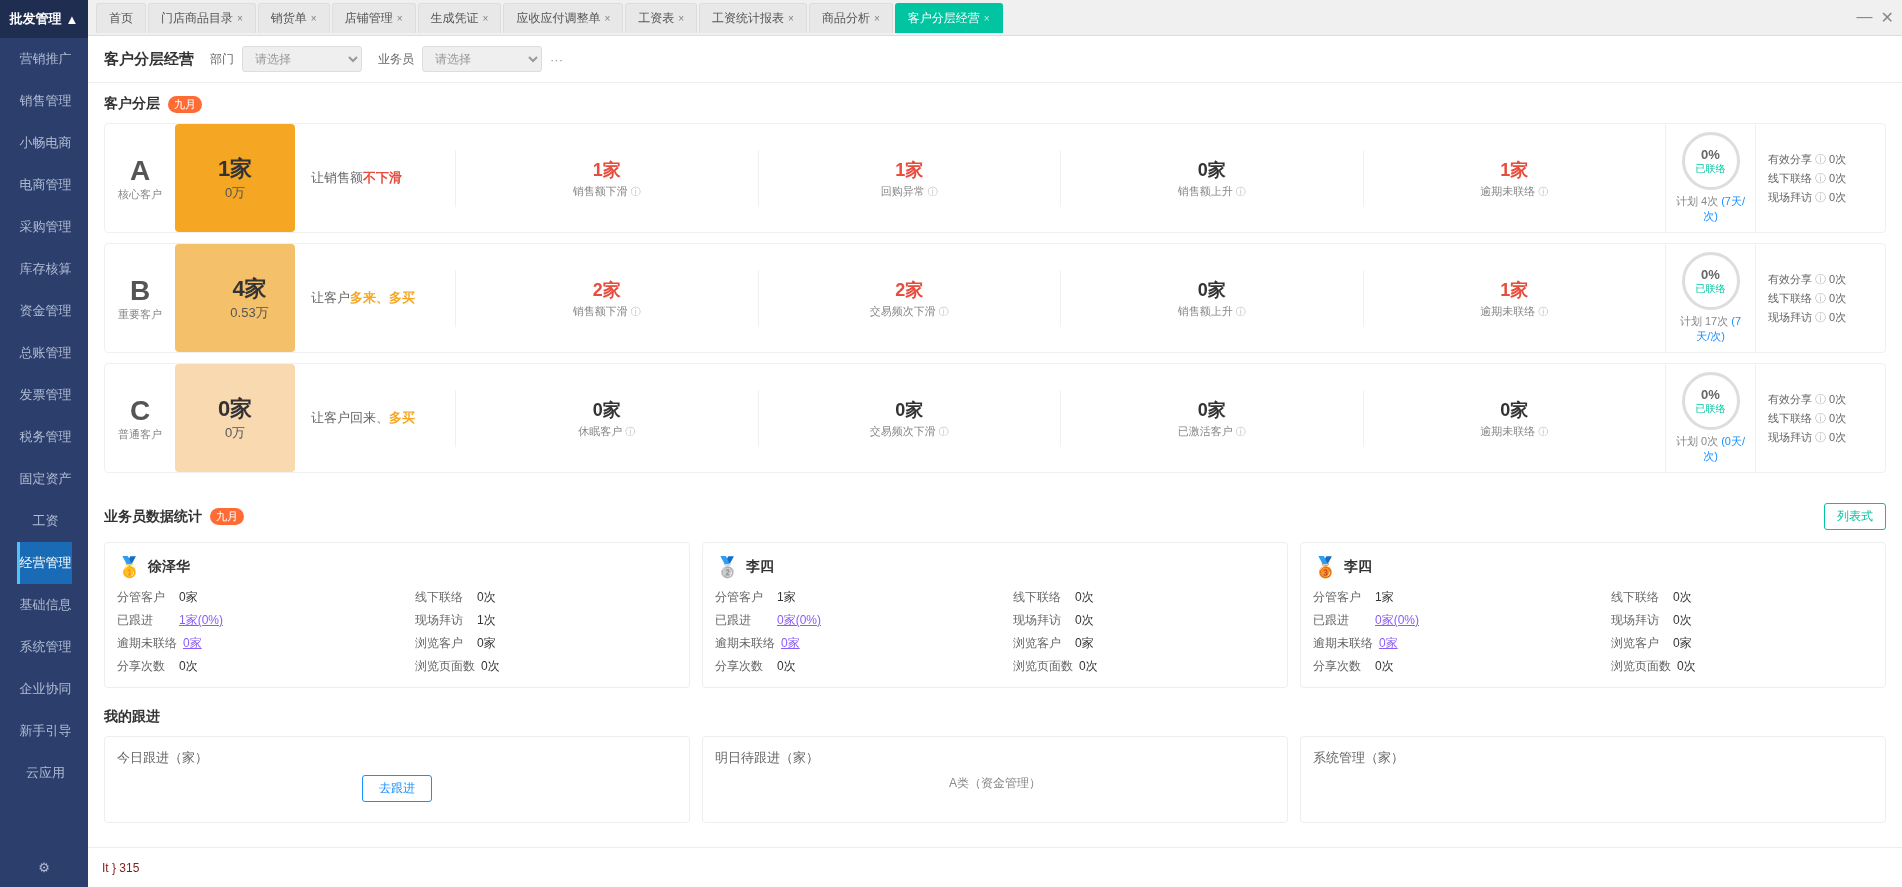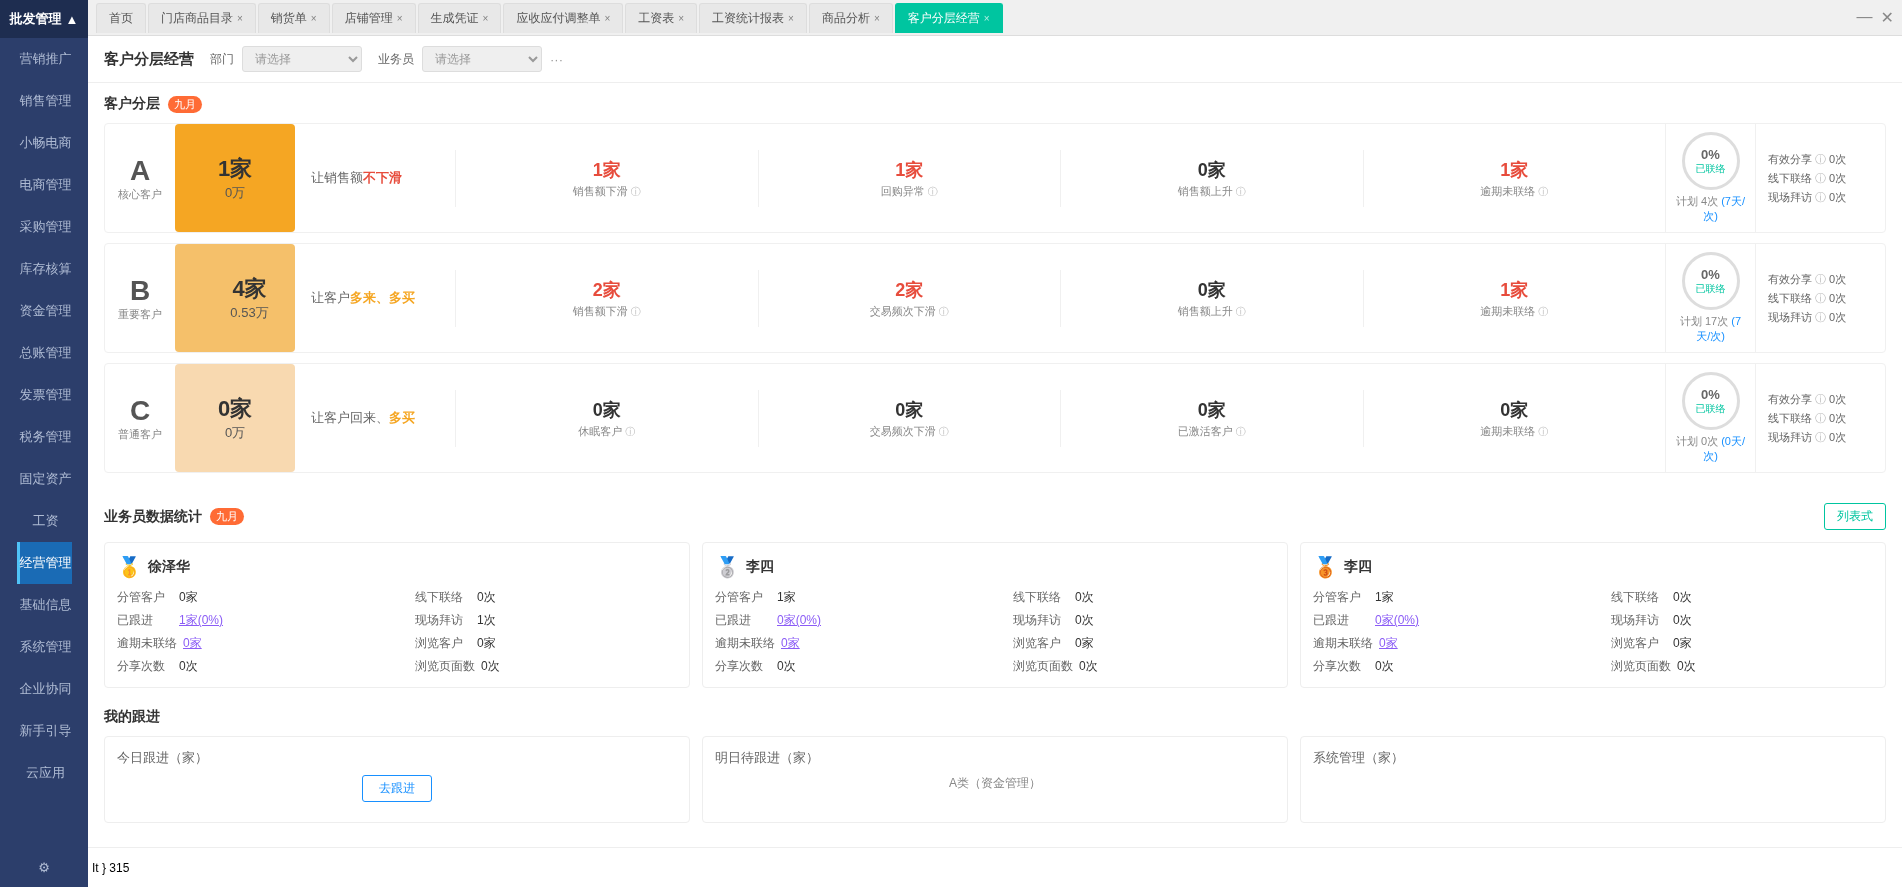--- a/index.html
+++ b/index.html
@@ -274,23 +274,23 @@
     .bottom-bar {
       position: fixed;
       bottom: 0;
       left: 88px;
       right: 0;
       height: 40px;
       background: #fff;
       border-top: 1px solid #eee;
       display: flex;
       align-items: center;
-      padding: 0 4px;
+      padding: 0 14px;
       font-size: 12px;
-      color: #000000;
+      color: #7f1d1d;
       z-index: 10;
     }
   </style>
 </head>
 <body>
 
 <div class="sidebar">
   <div class="sidebar-top">
     <span>批发管理</span>
     <span>▲</span>

